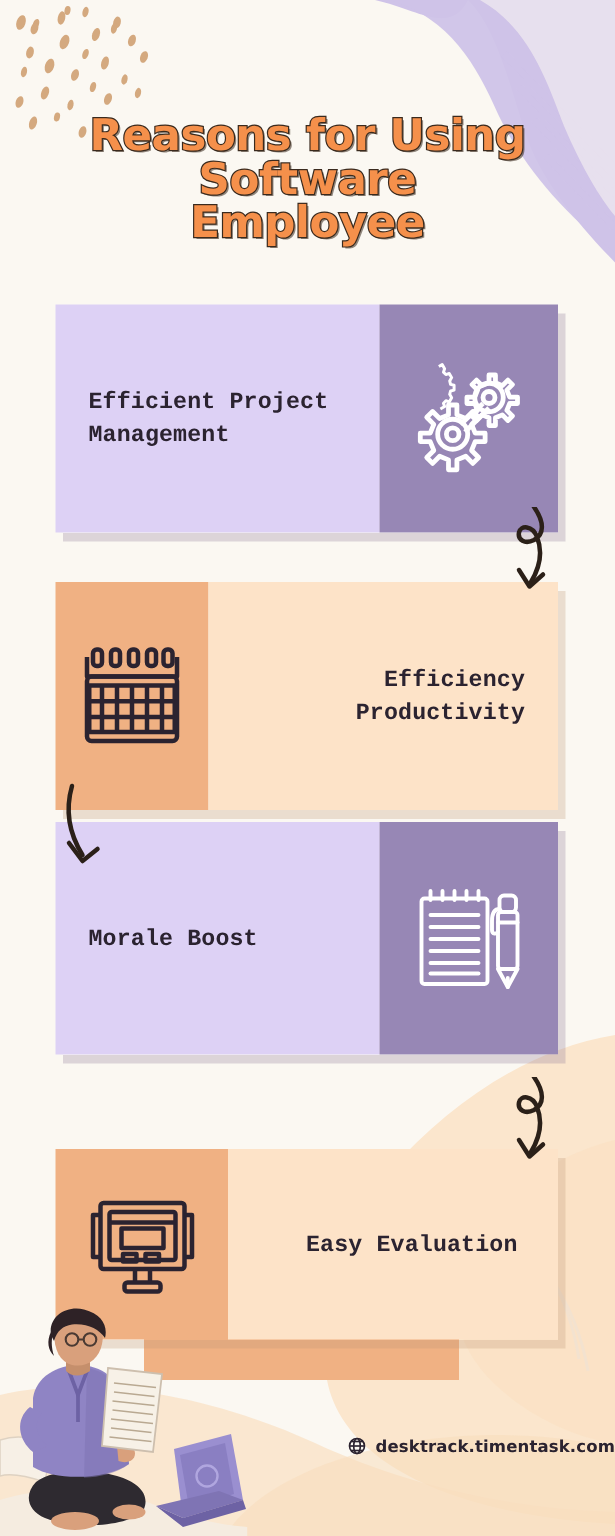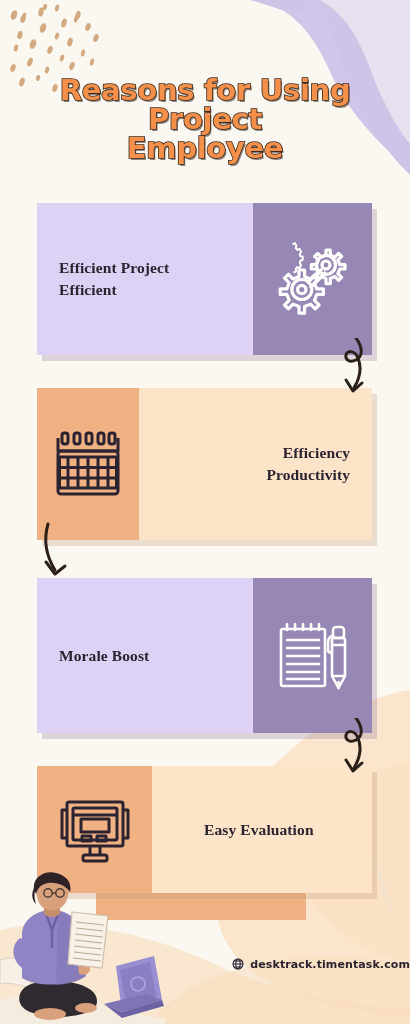--- a/index.html
+++ b/index.html
@@ -35,41 +35,41 @@
   .card{
     position:absolute;
     width:335px;
     height:152px;
     display:flex;
     z-index:4;
     box-shadow:5px 6px 0 rgba(140,120,150,.28);
   }
   .card .half{ height:100%; display:flex; align-items:center; }
   .card .label{
-    font-family:Liberation Serif, serif;
+    font-family:Liberation Mono, monospace;
     font-weight:bold;
     font-size:15.5px;
     line-height:22px;
     color:#2b2330;
     letter-spacing:.1px;
   }
   .icon-wrap{ display:flex; align-items:center; justify-content:center; width:100%; }
 
   
   #card-1{ left:37px; top:203px; }
   #card-1 .text-half{ width:216px; background:#ddd1f5; padding-left:22px; }
   #card-1 .icon-half{ width:119px; background:#9787b5; }
 
   
   #card-2{ left:37px; top:388px; box-shadow:5px 6px 0 rgba(190,150,120,.28); }
   #card-2 .icon-half{ width:115px; background:#f0b183; }
   #card-2 .text-half{ width:260px; background:#fde3c8; padding-right:22px; justify-content:flex-end; text-align:right; }
 
   
-  #card-3{ left:37px; top:578px; height:155px; }
+  #card-3{ left:37px; top:548px; height:155px; }
   #card-3 .text-half{ width:216px; background:#ddd1f5; padding-left:22px; }
   #card-3 .icon-half{ width:119px; background:#9787b5; }
 
   
   #card-4{ left:37px; top:766px; height:127px; box-shadow:5px 6px 0 rgba(190,150,120,.28); }
   #card-4 .icon-half{ width:115px; background:#f0b183; }
   #card-4 .text-half{ width:220px; background:#fde3c8; padding-left:52px; }
 
   
   .arrow{ position:absolute; z-index:6; }
@@ -153,29 +153,29 @@
     <path d="M300,790 C350,812 378,856 386,906"></path>
     <path d="M312,804 C358,828 384,868 392,914"></path>
   </g>
 
   <rect x="96" y="860" width="210" height="60" fill="#f0b183"></rect>
   <rect x="96" y="860" width="210" height="60" fill="#f0b183" opacity="0.0"></rect>
 </svg>
 
 <div class="title-block">
   <div class="title-line">Reasons for Using</div>
-  <div class="title-line">Project</div>
+  <div class="title-line">Software</div>
   <div class="title-line">Employee</div>
 </div>
 
 <div class="card" id="card-1">
   <div class="half text-half">
     <div class="label">
       <div>Efficient Project</div>
-      <div>Efficient</div>
+      <div>Management</div>
     </div>
   </div>
   <div class="half icon-half">
     <span class="icon-wrap">
       <svg width="74" height="74" viewBox="0 0 74 74" fill="none" stroke="#ffffff" stroke-width="3.2" stroke-linejoin="round">
 
         <path d="M52.5,13.5 l3.6,-2.1 2.6,4.5 -1.2,3.6 2.6,2.6 3.6,-1.2 2.6,4.5 -2.1,3.6 0.9,3.6 3.8,1 0,5.2 -3.8,1 -0.9,3.6 2.1,3.6 -2.6,4.5 -3.6,-1.2 -2.6,2.6 1.2,3.6 -4.5,2.6" transform="translate(-16,-6) scale(0.62)"></path>
         <circle cx="50" cy="23" r="9.5"></circle>
         <circle cx="50" cy="23" r="4"></circle>
 

